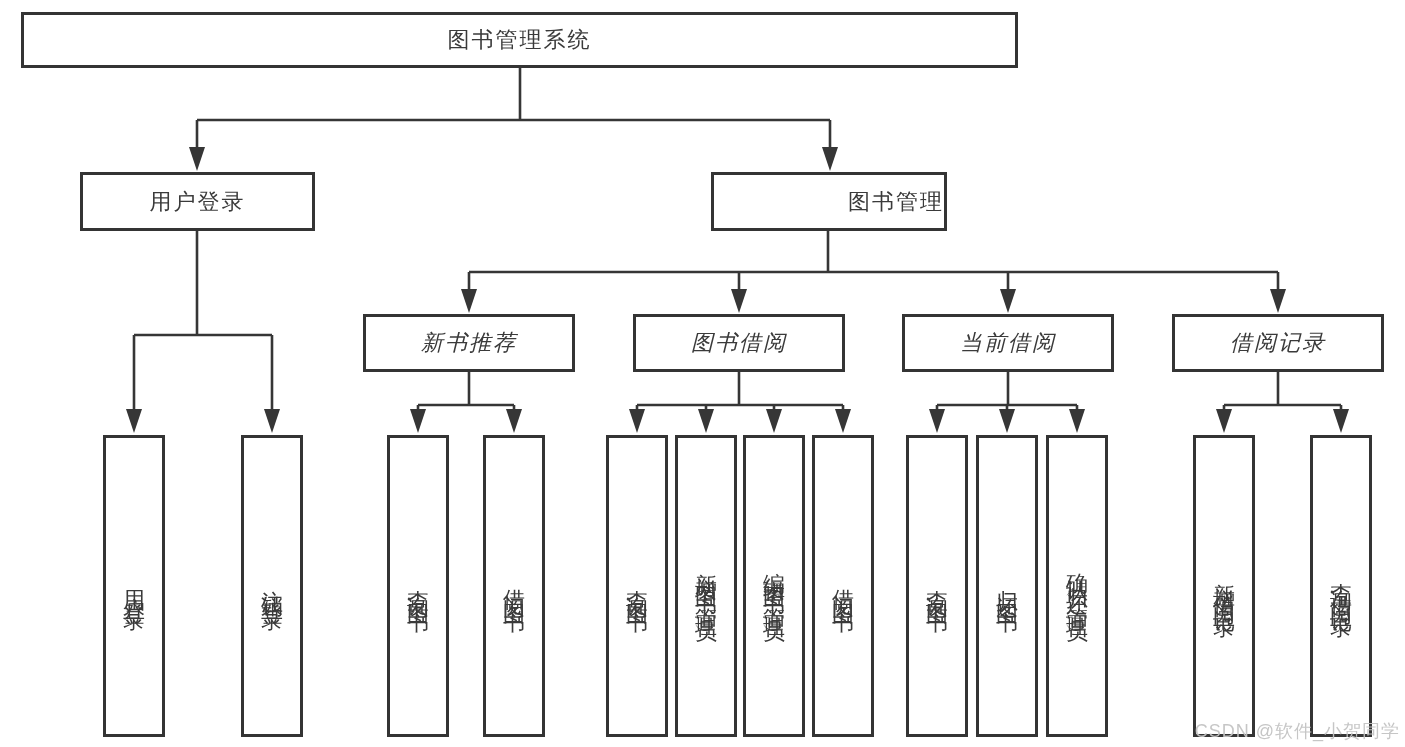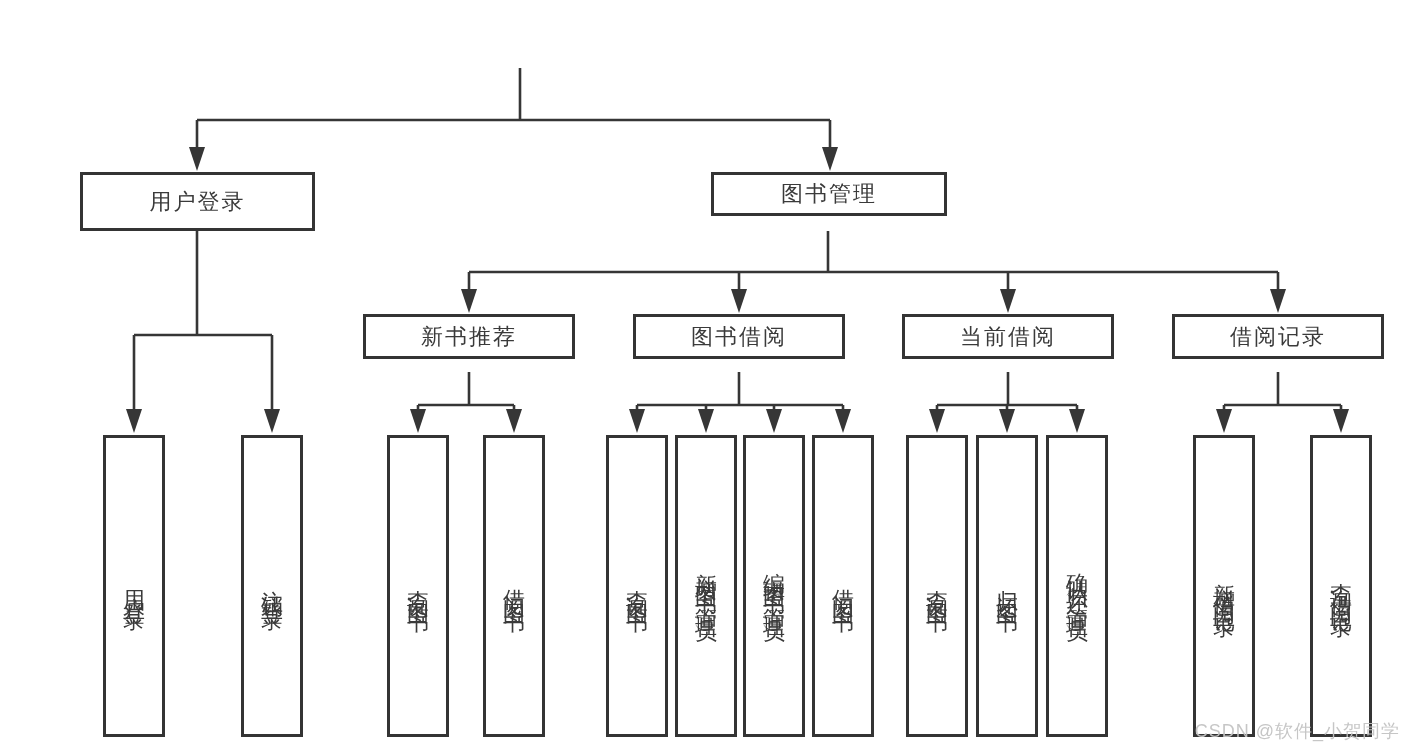--- a/index.html
+++ b/index.html
@@ -55,22 +55,22 @@
     writing-mode: vertical-rl;
     text-orientation: mixed;
     font-size: 22px;
     letter-spacing: 7px;
     line-height: 1;
     white-space: nowrap;
   }
   
   .root-box   { left: 21px;   top: 12px;  width: 997px; height: 56px; }
   .l2-left    { left: 80px;   top: 172px; width: 235px; height: 59px; }
-  .l2-right   { left: 711px;  top: 172px; width: 236px; height: 44px; }
-  .l3         { top: 314px;   width: 212px; height: 45px; }
+  .l2-right   { left: 711px;  top: 172px; width: 236px; height: 59px; justify-content: flex-end; }
+  .l3         { top: 314px;   width: 212px; height: 58px; font-style: italic; }
   .l3-a { left: 363px; }
   .l3-b { left: 633px; }
   .l3-c { left: 902px; }
   .l3-d { left: 1172px; text-align: center; }
   
   .leaf-a1 { left: 103px; }
   .leaf-a2 { left: 241px; }
   .leaf-b1 { left: 387px; }
   .leaf-b2 { left: 483px; }
   .leaf-c1 { left: 606px; }
@@ -160,20 +160,23 @@
     <g>
       <path d="M1278 372 V405"></path>
       <path d="M1224 405 H1341"></path>
       <path d="M1224 405 V411"></path>
       <path d="M1341 405 V411"></path>
       <polygon points="1216,409 1232,409 1224,433"></polygon>
       <polygon points="1333,409 1349,409 1341,433"></polygon>
     </g>
   </svg>
 
+  <div class="box hbox root-box">
+    <span>图书管理系统</span>
+  </div>
 
   <div class="box hbox l2-left">
     <span>用户登录</span>
   </div>
   <div class="box hbox l2-right">
     <span>图书管理</span>
   </div>
 
   <div class="box hbox l3 l3-a">
     <span>新书推荐</span>

